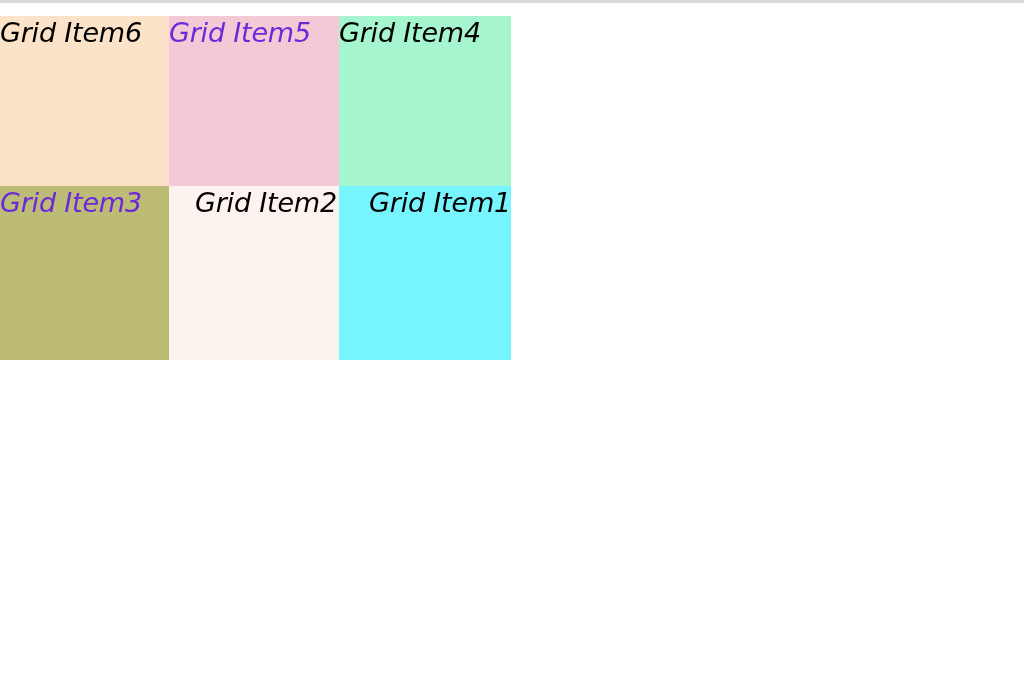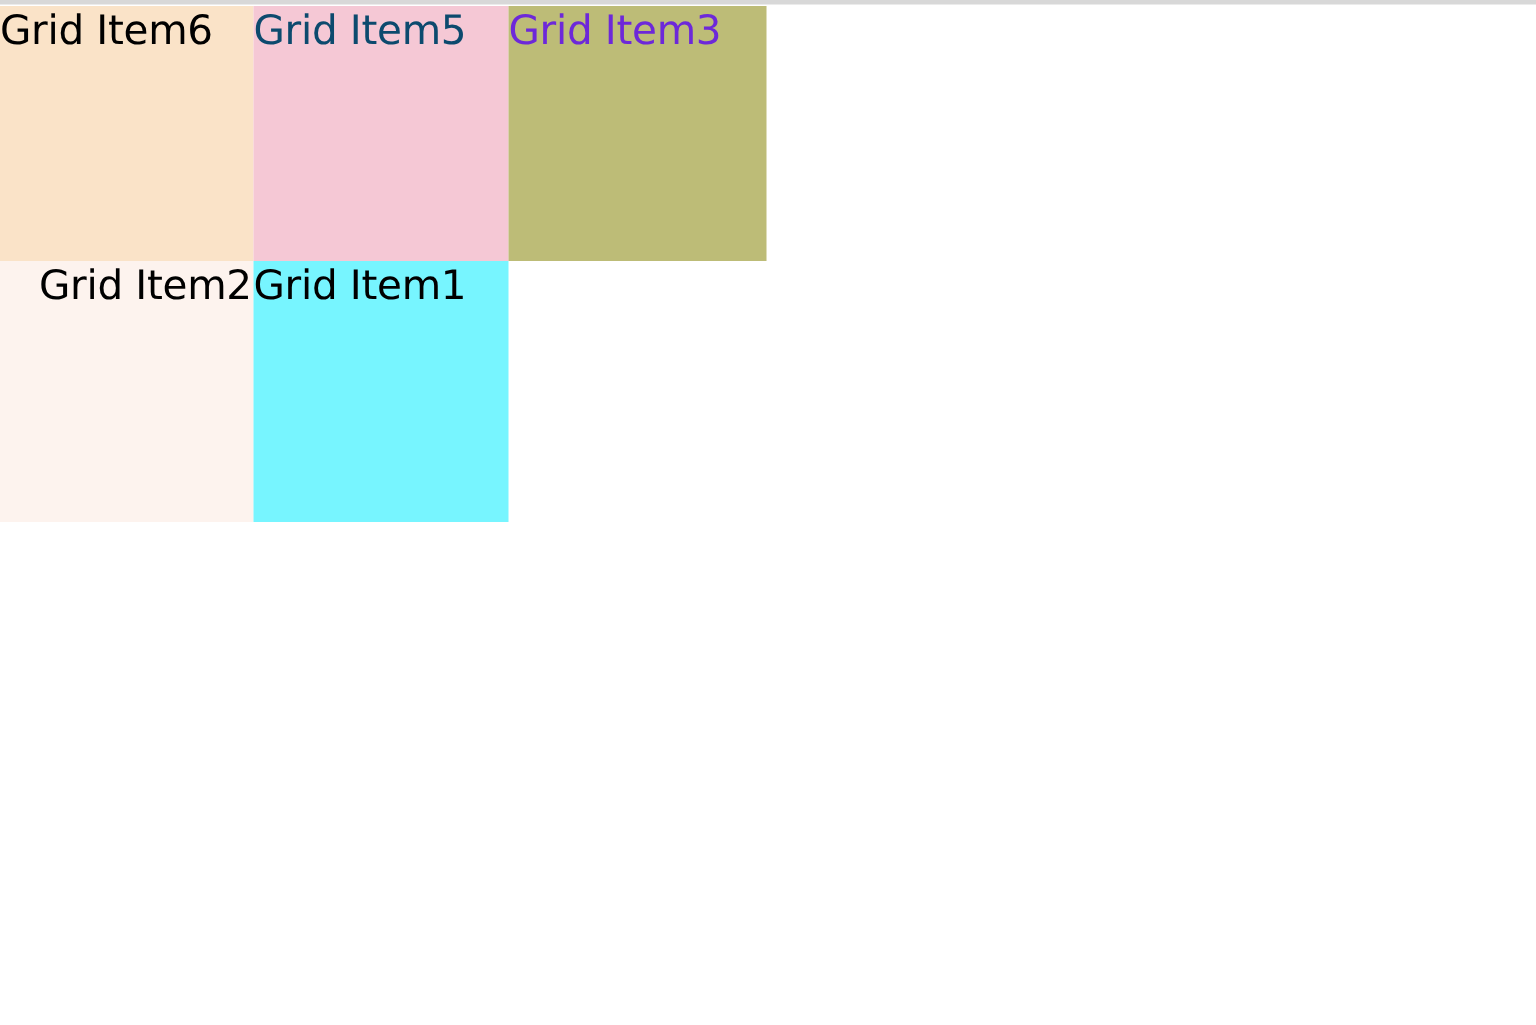--- a/index.html
+++ b/index.html
@@ -20,26 +20,27 @@
     top: 0;
     left: 0;
     width: 1024px;
     height: 3px;
     background: #d8d8d8;
     z-index: 5;
   }
 
   #grid-container {
     position: absolute;
-    top: 4px;
+    top: 16px;
     left: 0;
     display: grid;
     grid-template-columns: 169px 170px 172px;
     grid-template-rows: 170px 174px;
     width: 608px;
+    font-style: italic;
   }
 
   .grid-cell {
     position: relative;
     overflow: hidden;
   }
 
   .grid-cell-label {
     display: block;
     font-family: "DejaVu Sans", sans-serif;
@@ -59,29 +60,32 @@
 
 <div id="top-rule" style="background: rgb(216, 216, 216);"></div>
 
 <div id="grid-container">
 
   <div class="grid-cell" style="background-color: rgb(250, 227, 200);">
     <span class="grid-cell-label" style="color: rgb(0, 0, 0);">Grid Item6</span>
   </div>
 
   <div class="grid-cell" style="background-color: rgb(245, 200, 213);">
-    <span class="grid-cell-label" style="color: #0c4a6e;">Grid Item5</span>
+    <span class="grid-cell-label" style="color: #6d28d9;">Grid Item5</span>
   </div>
 
+  <div class="grid-cell" style="background-color: rgb(165, 245, 206);">
+    <span class="grid-cell-label" style="color: rgb(0, 0, 0);">Grid Item4</span>
+  </div>
 
   <div class="grid-cell" style="background-color: rgb(189, 188, 119);">
     <span class="grid-cell-label" style="color: #6d28d9;">Grid Item3</span>
   </div>
 
   <div class="grid-cell" style="background-color: rgb(253, 243, 238);">
     <span class="grid-cell-label" style="color: rgb(0, 0, 0); margin-left: 26px;">Grid Item2</span>
   </div>
 
-  <div class="grid-cell" style="background-color: rgb(119, 245, 255);">
+  <div class="grid-cell" style="background-color: rgb(119, 245, 255); text-align: right;">
     <span class="grid-cell-label" style="color: rgb(0, 0, 0);">Grid Item1</span>
   </div>
 
 </div>
 
 </body></html>

